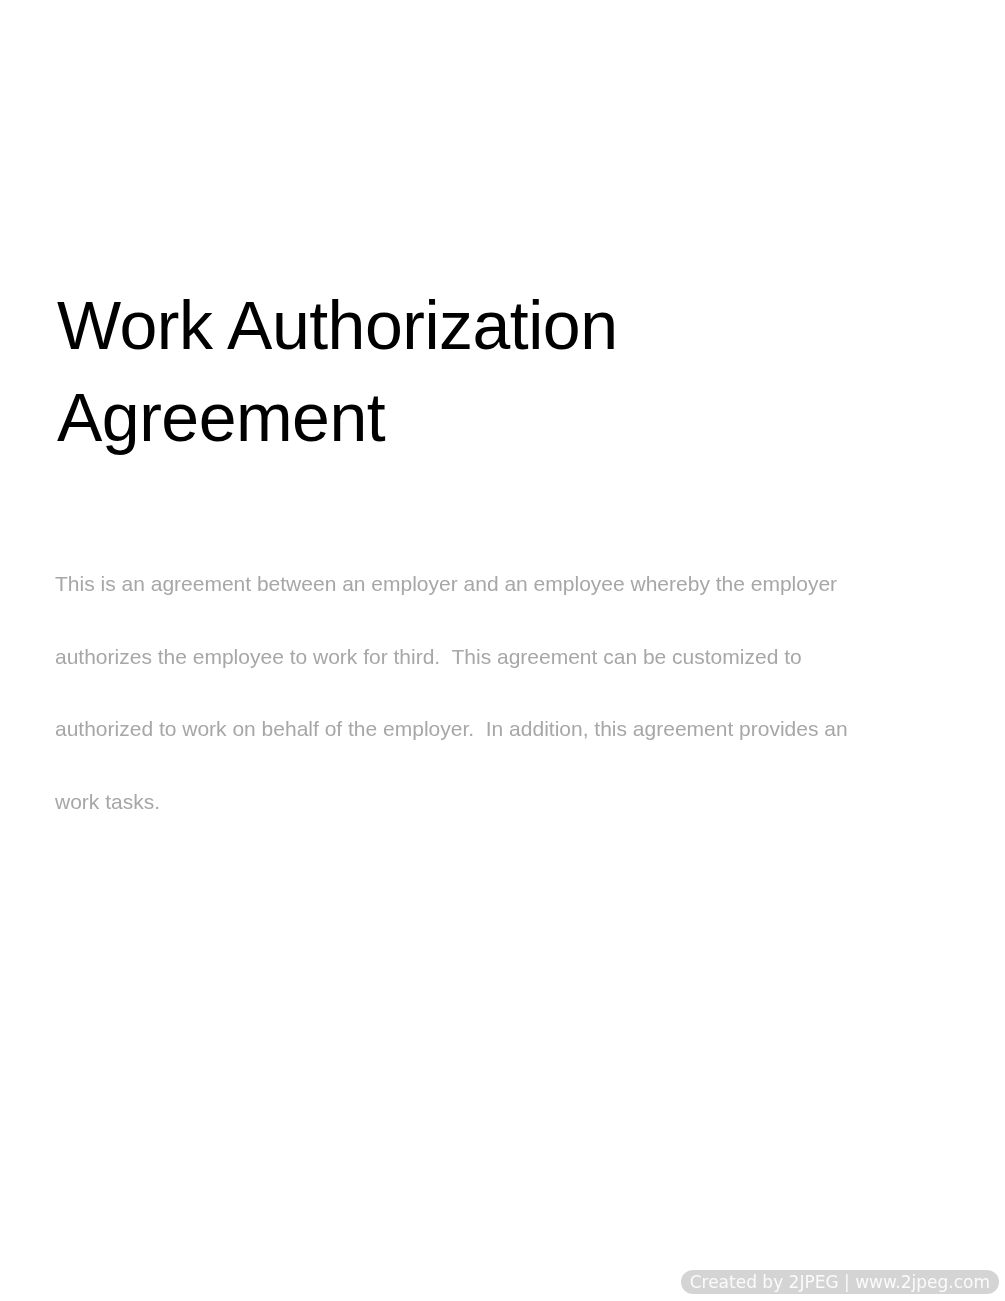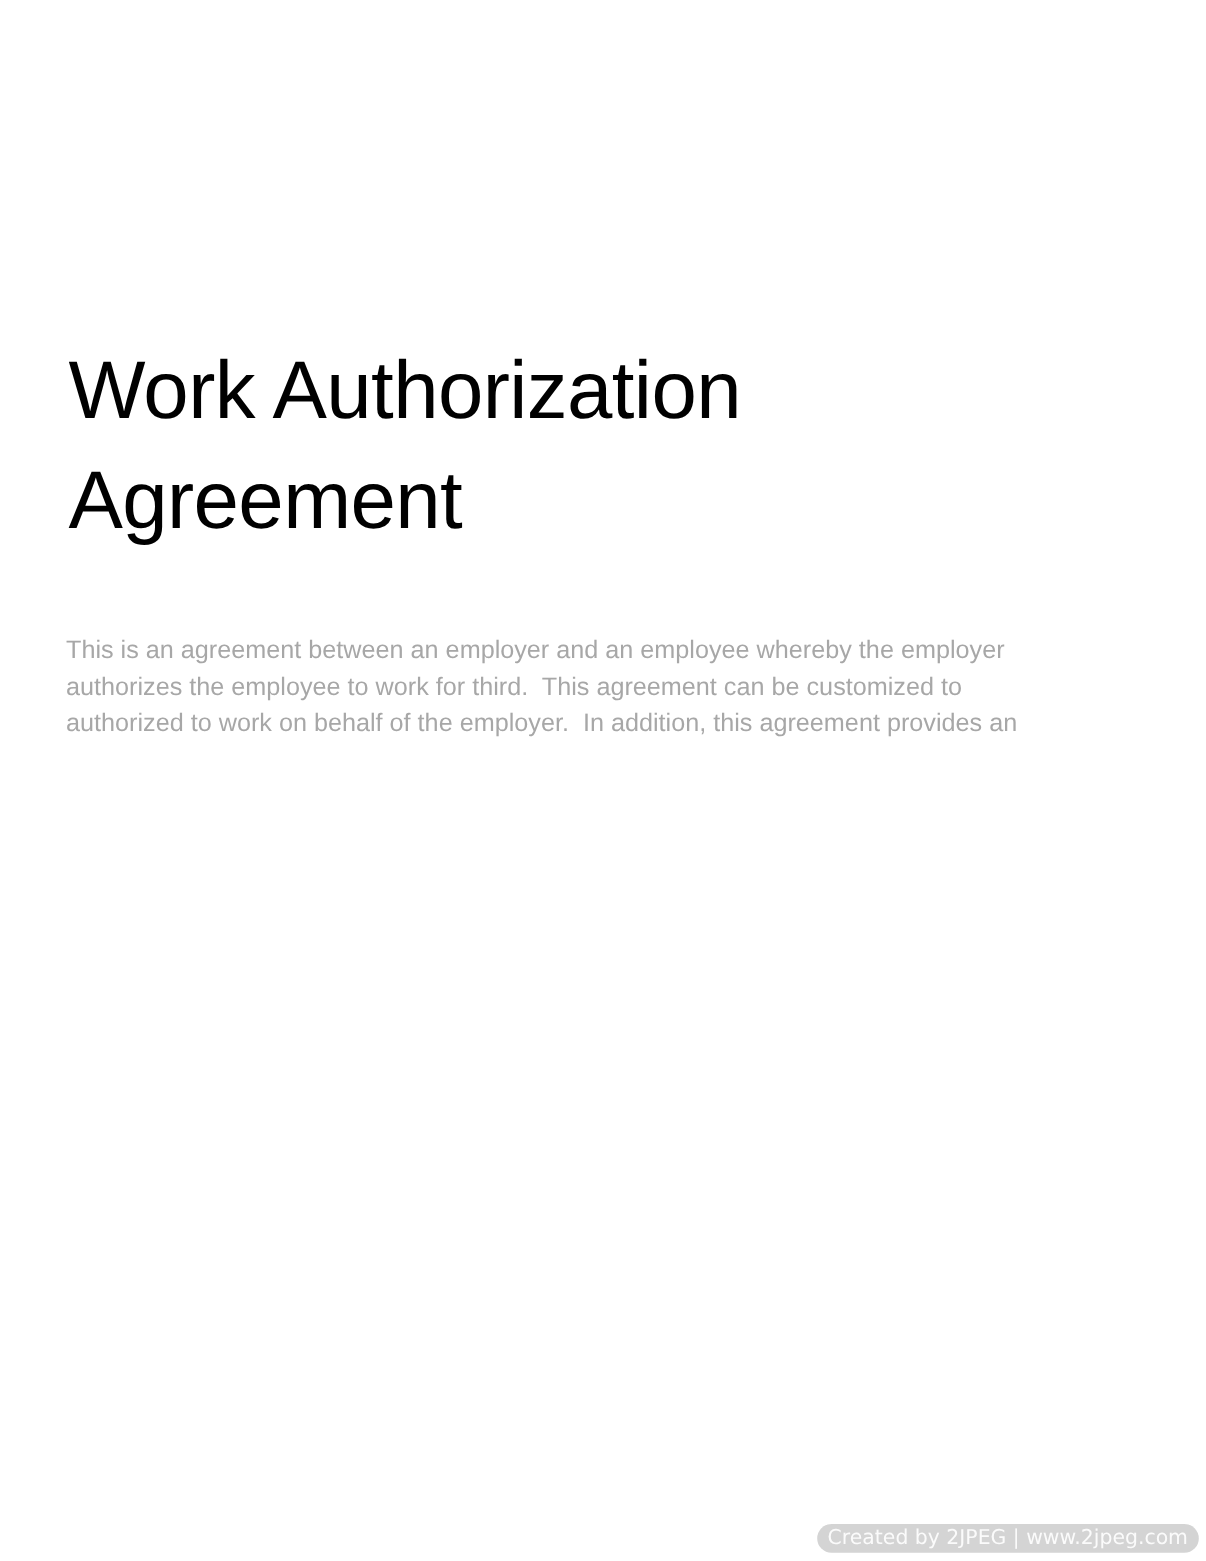--- a/index.html
+++ b/index.html
@@ -29,20 +29,21 @@
     top: 527px;
     left: 55px;
     width: 900px;
     font-family: "Liberation Sans", sans-serif;
     font-size: 21px;
     line-height: 30.5px;
     color: #a7a7a7;
   }
   .doc-body .line {
     white-space: pre; 
+    margin-top: 42px;
   }
   .watermark {
     position: absolute;
     right: 6px;
     bottom: 7px;
     background: #d4d4d4;
     color: #fbfbfb;
     font-family: "DejaVu Sans", sans-serif;
     font-size: 17px;
     line-height: 24px;
@@ -54,17 +55,18 @@
 <body>
 
 <div class="page">
 
   <h1 class="doc-title" style="color: rgb(0, 0, 0);">Work Authorization Agreement</h1>
 
   <div class="doc-body" style="color: rgb(167, 167, 167);">
     <div class="line">This is an agreement between an employer and an employee whereby the employer</div>
     <div class="line">authorizes the employee to work for third.  This agreement can be customized to</div>
     <div class="line">authorized to work on behalf of the employer.  In addition, this agreement provides an</div>
+    <div class="line">work tasks.</div>
   </div>
 
   <div class="watermark" style="background: rgb(212, 212, 212); color: rgb(251, 251, 251);">Created by 2JPEG | www.2jpeg.com</div>
 
 </div>
 
 </body></html>

